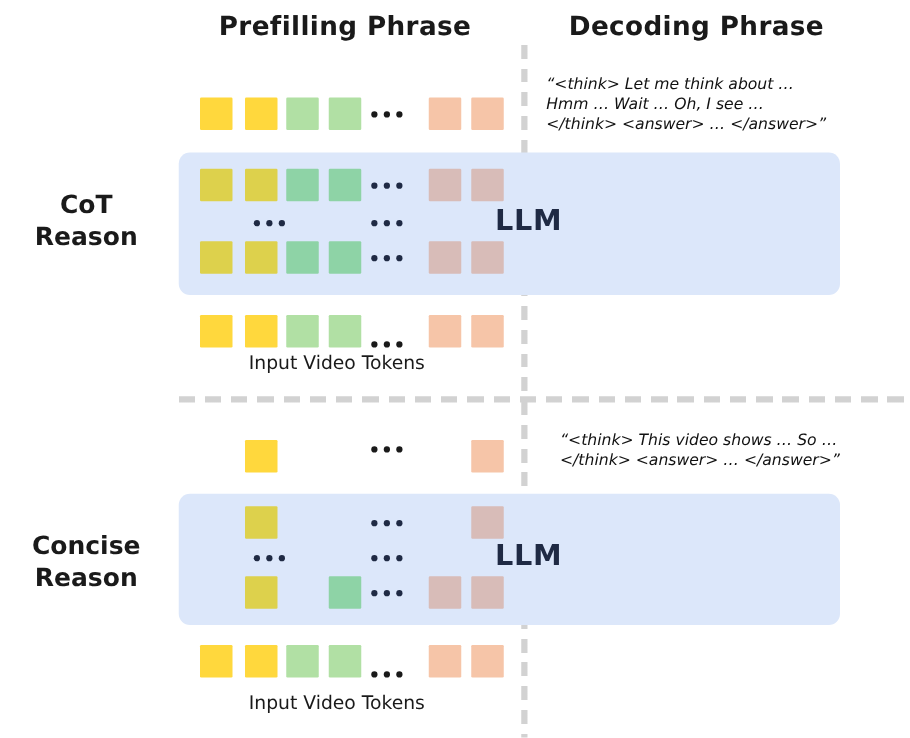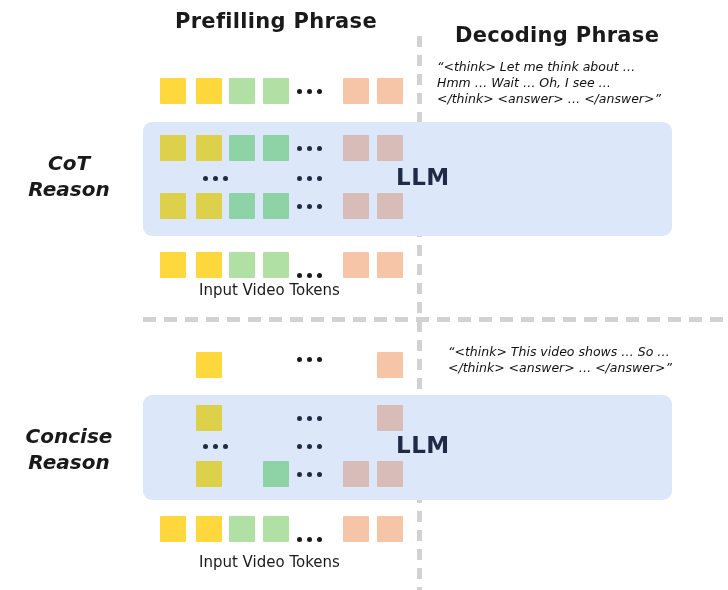--- a/index.html
+++ b/index.html
@@ -16,21 +16,21 @@
   .phase-title{
     position:absolute;
     font-family:"DejaVu Sans", sans-serif;
     font-weight:700;
     font-size:21px;
     color:#1a1a1a;
     letter-spacing:.3px;
     white-space:nowrap;
   }
   #prefilling-title{left:175px;top:9px;}
-  #decoding-title{left:455px;top:9px;margin-top:14px;}
+  #decoding-title{left:455px;top:9px;}
 
   
   .v-divider{
     position:absolute;
     left:417px;top:36px;
     width:5px;height:554px;
     background:repeating-linear-gradient(
       to bottom,
       #d2d2d2 0px, #d2d2d2 11px,
       rgba(0,0,0,0) 11px, rgba(0,0,0,0) 19px);
@@ -49,21 +49,20 @@
   .row-label{
     position:absolute;
     font-family:"DejaVu Sans", sans-serif;
     font-weight:700;
     font-size:20px;
     color:#1a1a1a;
     line-height:26px;
     text-align:center;
     width:130px;
     white-space:pre-line;
-    font-style:italic;
   }
   #cot-label{left:4px;top:150px;}
   #concise-label{left:4px;top:423px;}
 
   
   .llm-panel{
     position:absolute;
     background:#dce7fa;
     border-radius:9px;
   }

